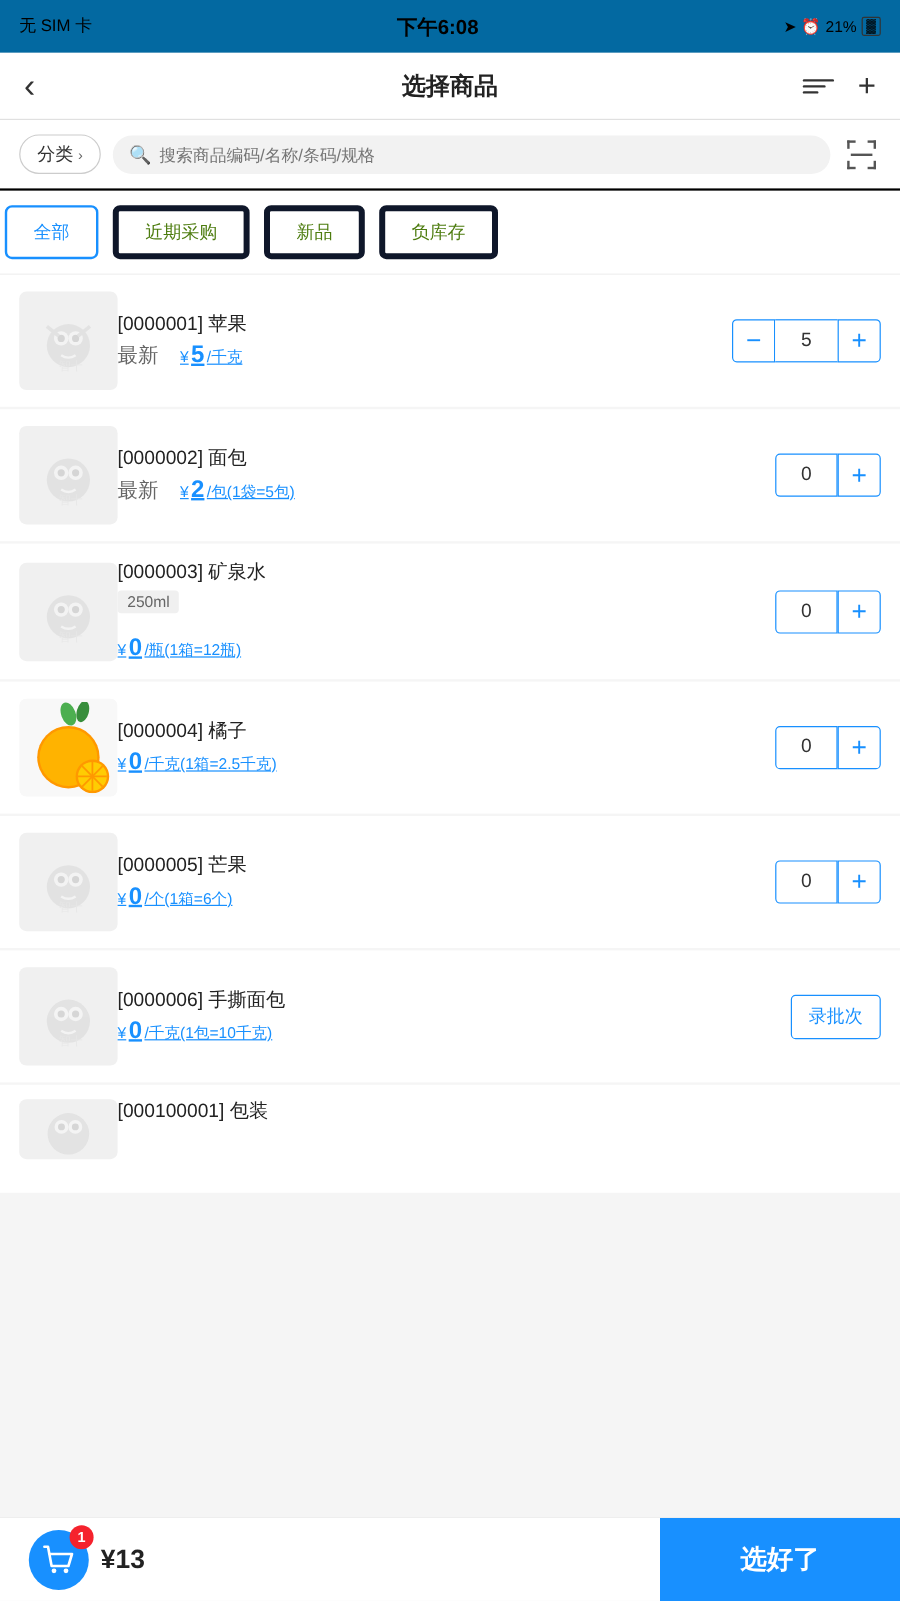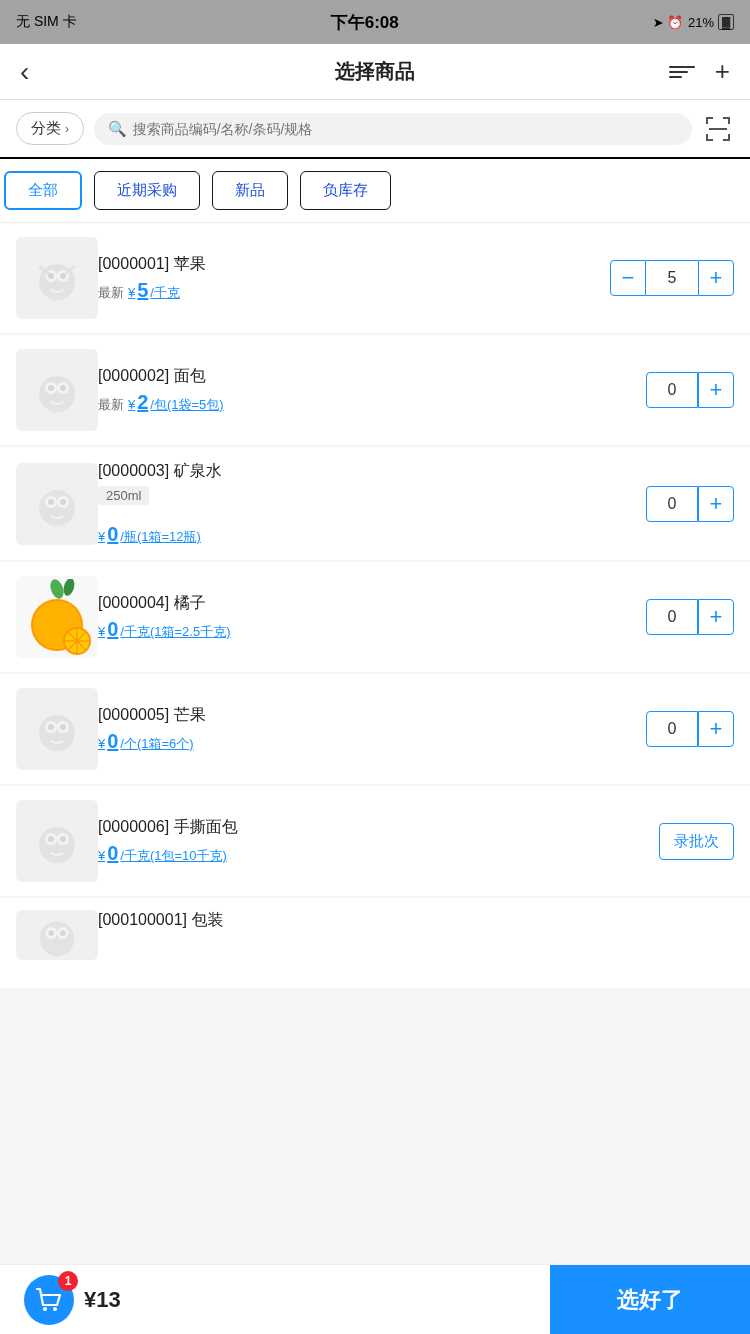--- a/index.html
+++ b/index.html
@@ -8,21 +8,21 @@
       font-family: -apple-system, 'PingFang SC', 'Helvetica Neue', Arial, sans-serif;
       background: #f5f5f5;
       width: 750px;
       min-height: 1334px;
       position: relative;
       overflow-x: hidden;
     }
 
     
     .status-bar {
-      background: #a3a3a3;
+      background: #0369a1;
       height: 44px;
       display: flex;
       align-items: center;
       justify-content: space-between;
       padding: 0 16px;
       font-size: 15px;
       font-weight: 500;
     }
     .status-left { font-size: 14px; color: #000; }
     .status-center { font-size: 17px; font-weight: 600; color: #000; }
@@ -118,23 +118,23 @@
       display: flex;
       padding: 12px 4px;
       gap: 12px;
       border-bottom: 1px solid #eee;
     }
     .tab-btn {
       padding: 8px 22px;
       border-radius: 6px;
       font-size: 15px;
       cursor: pointer;
-      border: 1px solid #0f172a;
-      background: #fff;
-      color: #1d4ed8;
+      border: 5px solid #0f172a;
+      background: #fff;
+      color: #4d7c0f;
     }
     .tab-btn.active {
       border: 2px solid #1890ff;
       color: #1890ff;
       background: #fff;
       font-weight: 500;
     }
 
     
     .product-list {
@@ -194,21 +194,21 @@
       padding: 2px 8px;
       border-radius: 3px;
     }
     .product-price {
       font-size: 14px;
       color: #333;
       display: flex;
       align-items: baseline;
       gap: 2px;
     }
-    .product-price .label { color: #666; font-size: 13px; margin-right: 2px; }
+    .product-price .label { color: #666; font-size: 17px; margin-right: 16px; }
     .product-price .currency { color: #1890ff; font-size: 13px; text-decoration: underline; }
     .product-price .amount { color: #1890ff; font-size: 20px; font-weight: 700; text-decoration: underline; }
     .product-price .unit { color: #1890ff; font-size: 13px; text-decoration: underline; }
 
     
     .qty-control {
       display: flex;
       align-items: center;
       gap: 0;
       flex-shrink: 0;

